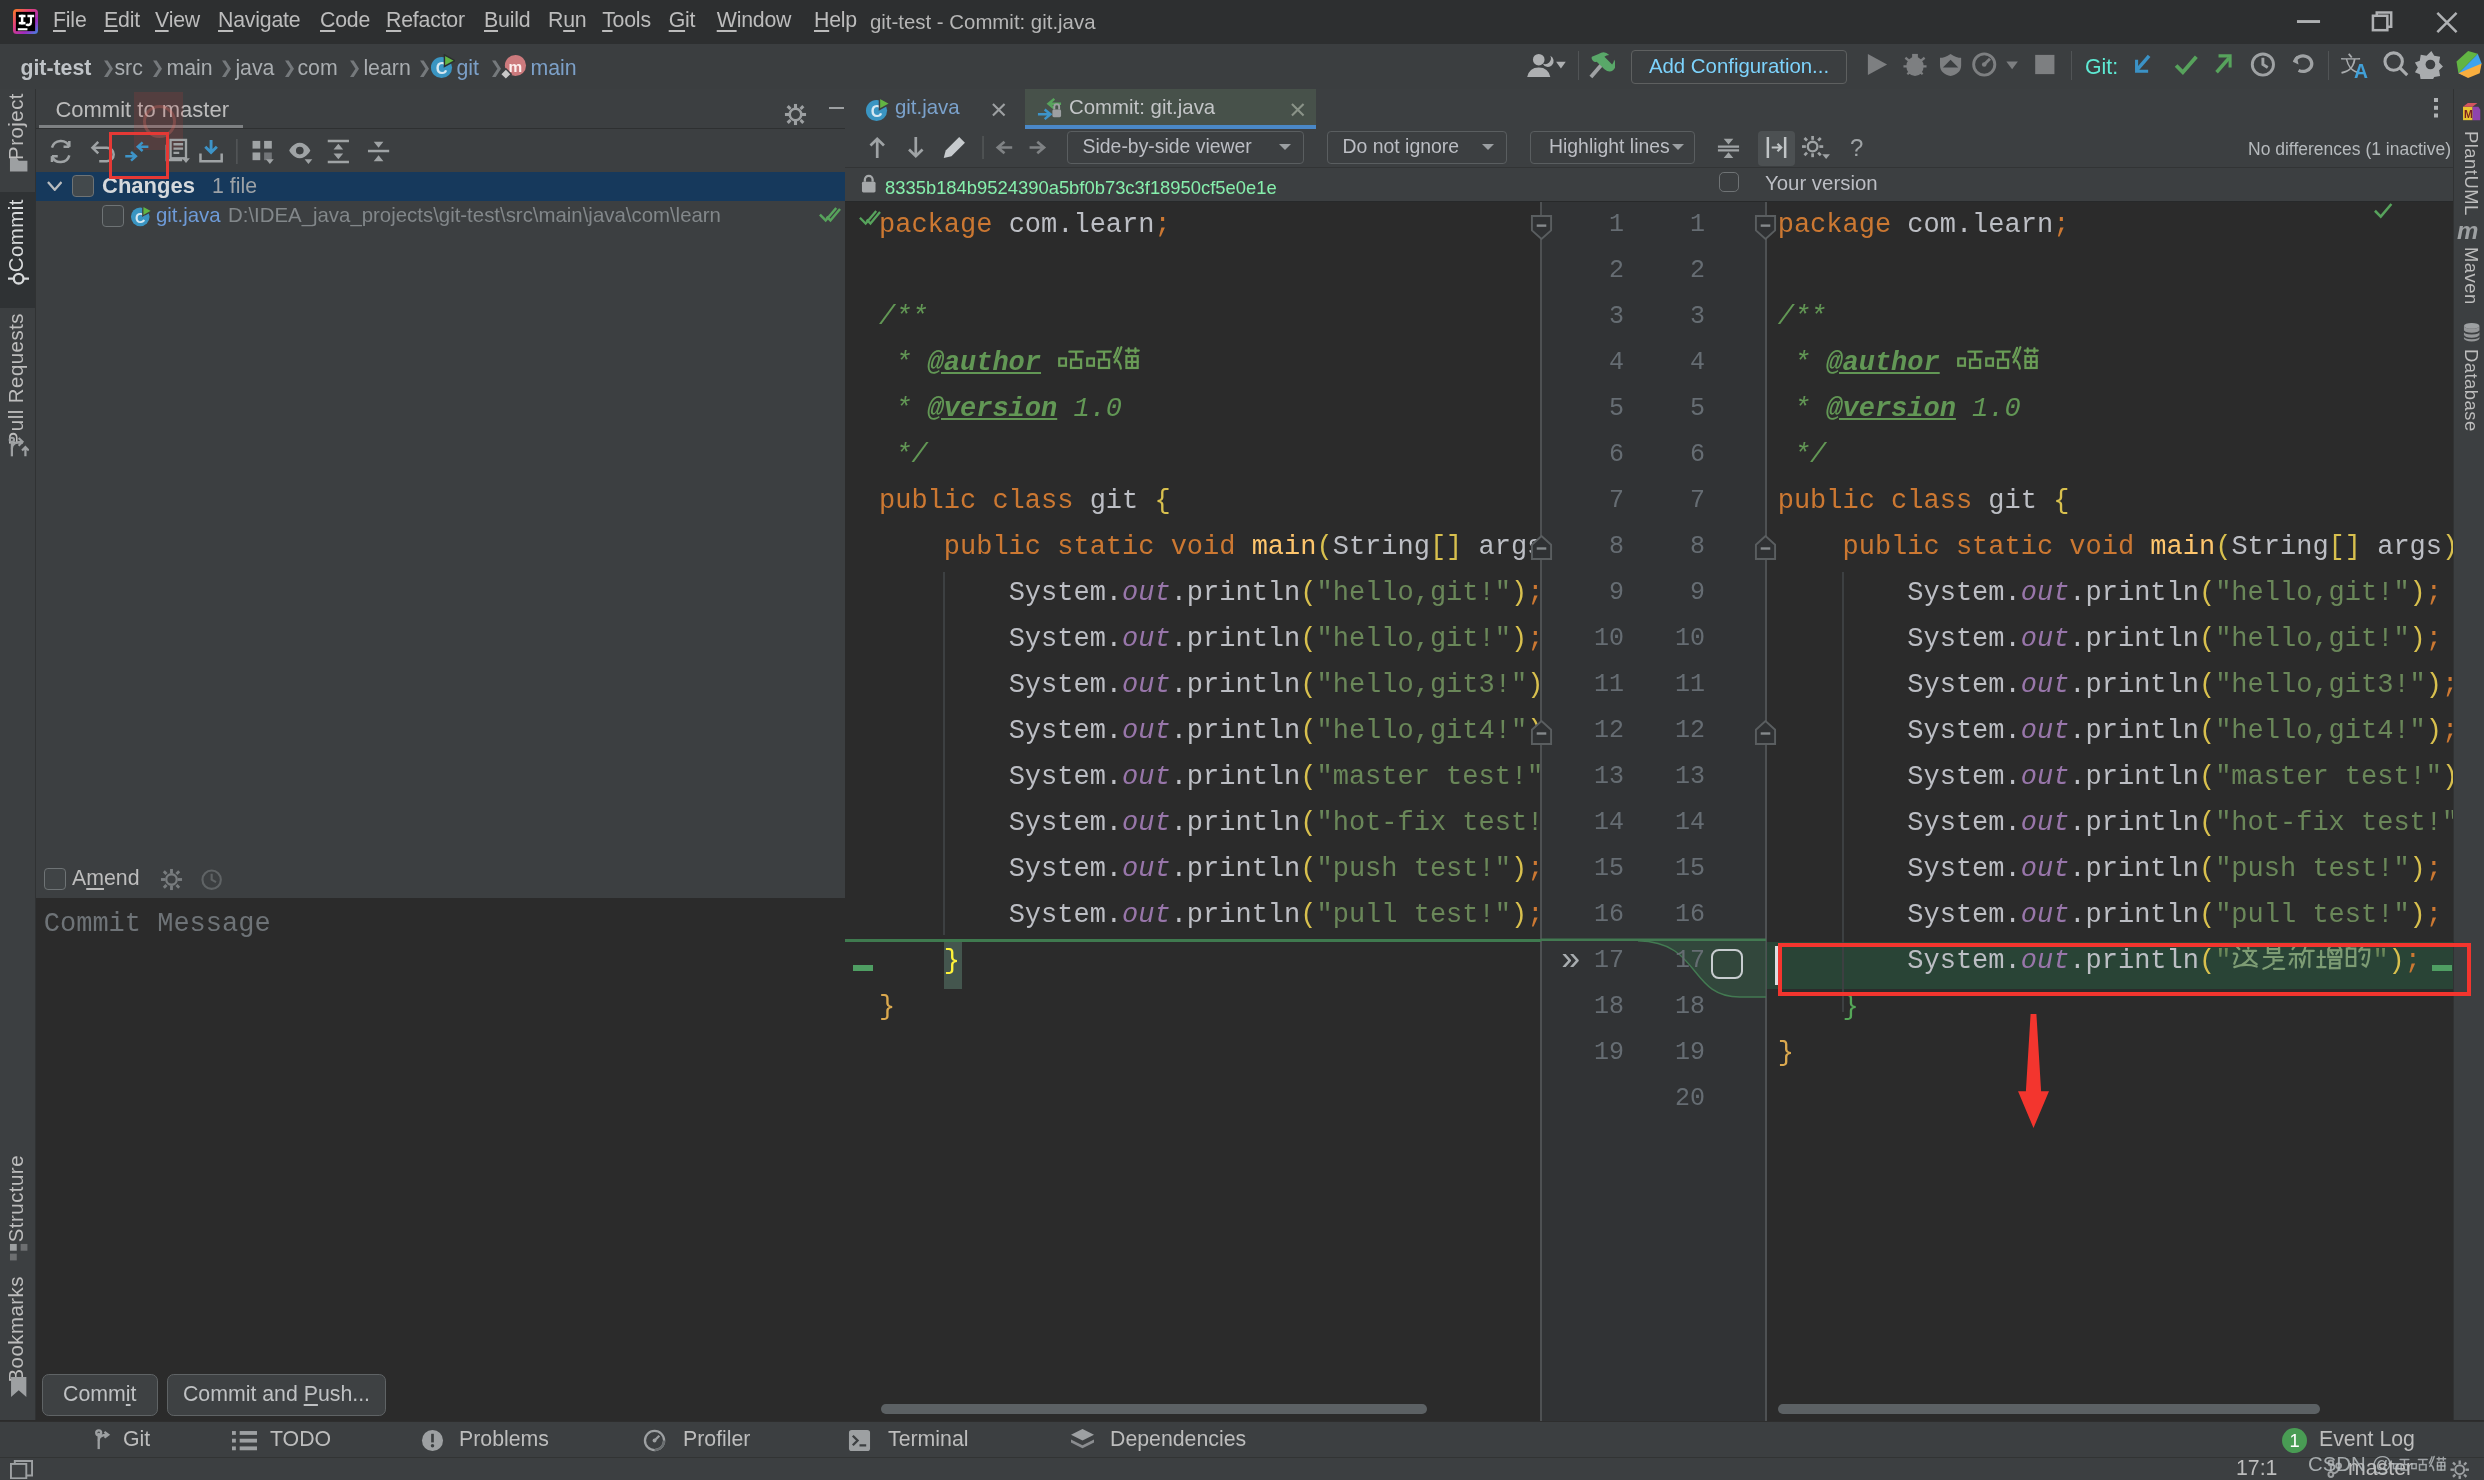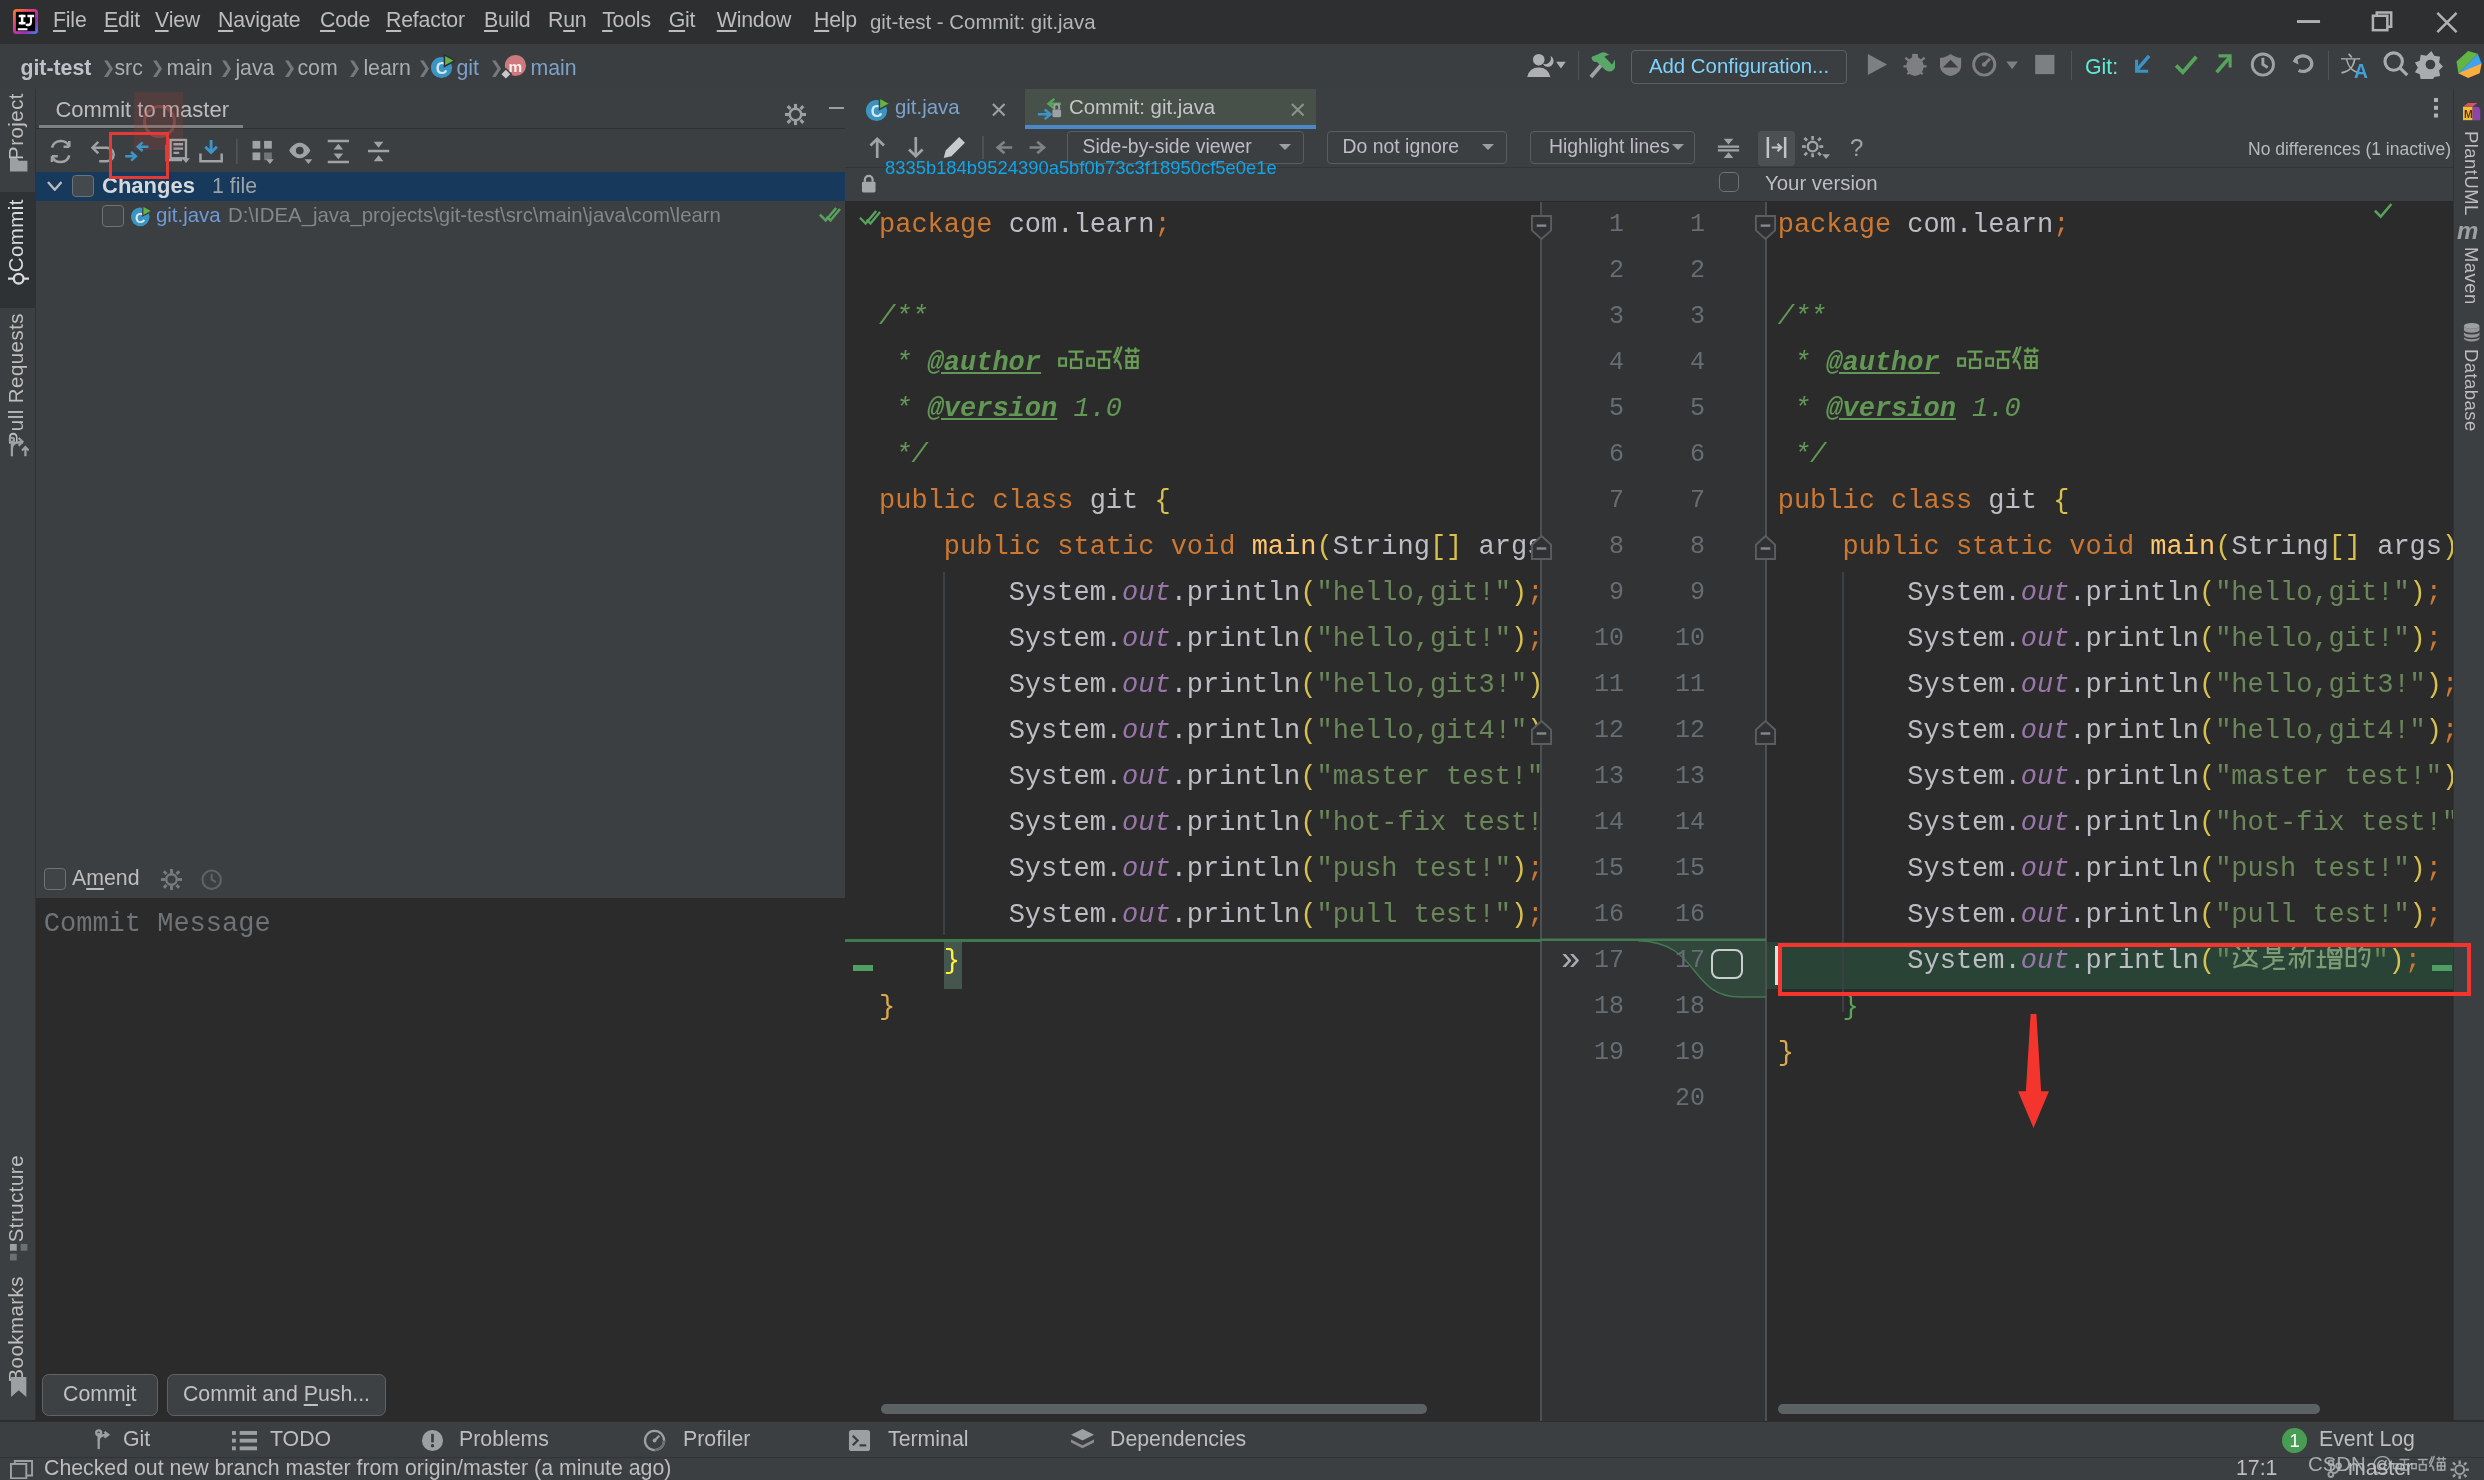--- a/index.html
+++ b/index.html
@@ -484,21 +484,21 @@
       </g>
  </svg>
  <div class="abs" style="left:1005px;top:45px;font-size:24px;color:#9fa3a5">?</div>
  <div class="abs" style="left:0;top:78px;width:1608px;height:1px;background:#323435"></div>
  <div class="abs" style="left:1403px;top:50px;font-size:17.5px;color:#b6babd;white-space:nowrap">No differences (1 inactive)</div>
 
  <svg class="icon" style="left:14.6px;top:85px" width="17.5" height="19.4" viewBox="0 0 18 20">
   <rect x="2" y="8" width="14" height="11" rx="1.5" fill="#a5a8aa"></rect>
       <path d="M5 8 V6 a4 4 0 0 1 8 0 v2" stroke="#a5a8aa" stroke-width="2.4" fill="none"></path>
  </svg>
- <div class="abs" style="left:40px;top:68px;font-size:18.4px;color:#0ea5e9">8335b184b9524390a5bf0b73c3f18950cf5e0e1e</div>
+ <div class="abs" style="left:40px;top:88px;font-size:18.4px;color:#86efac">8335b184b9524390a5bf0b73c3f18950cf5e0e1e</div>
  <div class="abs" style="left:874px;top:83px;width:20.4px;height:20.4px;border:1.9px solid #6f7375;border-radius:4.9px"></div>
  <div class="abs" style="left:920px;top:83px;font-size:20.4px;color:#bcbec4">Your version</div>
  <div class="abs" style="left:0;top:112px;width:1608px;height:1px;background:#27292a"></div>
 
  <div class="abs" id="diff" style="left:0;top:113px;width:1608px;height:1219px;background:#2b2b2b">
   <div class="abs" style="left:696px;top:0;width:225px;height:1219px;background:#313335"></div>
   <div class="abs" style="left:695px;top:0;width:1.9px;height:1219px;background:#4e5153"></div>
   <div class="abs" style="left:920px;top:0;width:1.9px;height:1219px;background:#4e5153"></div>
 
   <div class="abs" style="left:0;top:0;width:696px;height:1219px;overflow:hidden">
@@ -723,21 +723,20 @@
  <div class="abs" style="left:2282px;top:5.8px;width:25px;height:25px;border-radius:50%;background:#499c54;color:#fff;font-size:18.4px;text-align:center;line-height:25px">1</div>
  <div class="abs" style="left:2319px;top:4.9px">Event Log</div>
 </div>
 <div class="abs" id="statusrow" style="font-size:21.3px;color:#bdbdbd">
  <svg class="icon" style="left:9.7px;top:1.9px" width="23" height="19.4" viewBox="0 0 24 20">
   <g fill="none" stroke="#9da0a2" stroke-width="2">
         <rect x="1" y="4" width="16" height="15"></rect>
         <path d="M5 4 v-3 h18 v15 h-6"></path>
       </g>
  </svg>
- <div class="abs" style="left:44px;top:-1.9px">Checked out new branch master from origin/master (a minute ago)</div>
  <div class="abs" style="left:2236px;top:-1.9px">17:1</div>
  <svg class="icon" style="left:2327px;top:1px" width="15.5" height="19.4" viewBox="0 0 16 20">
   <g stroke="#9da0a2" stroke-width="2" fill="none">
         <circle cx="4" cy="4" r="2.5"></circle>
         <circle cx="4" cy="16" r="2.5"></circle>
         <circle cx="12" cy="7" r="2.5"></circle>
         <path d="M4 7 v6 M12 9 q0 5 -6 6"></path>
       </g>
  </svg>
  <div class="abs" style="left:2348px;top:-1.9px">master</div>

